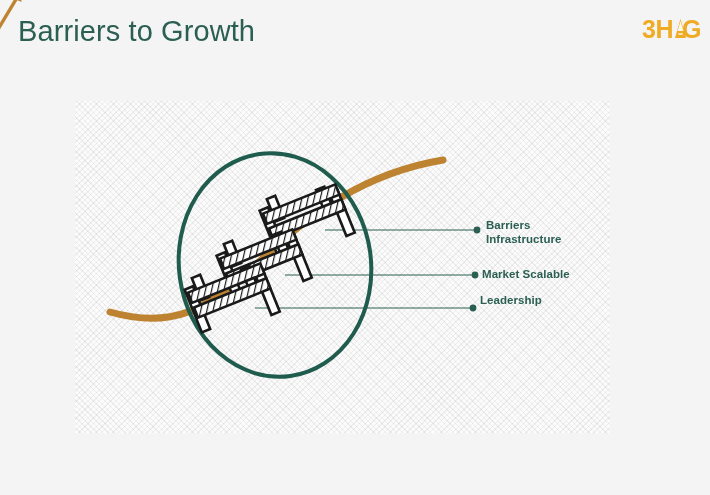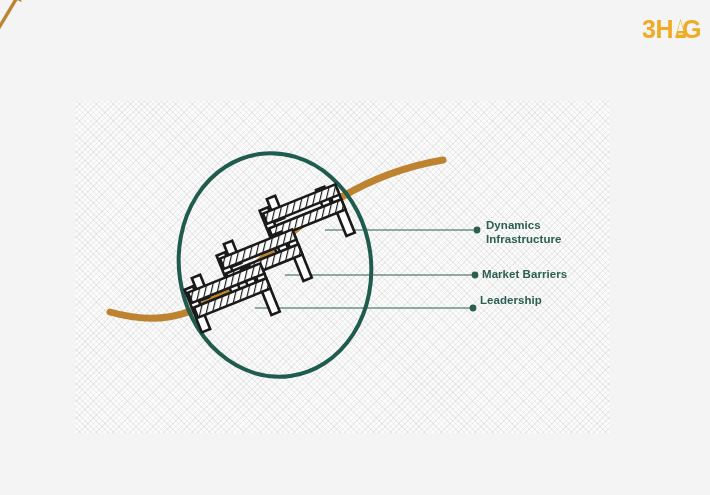--- a/index.html
+++ b/index.html
@@ -89,20 +89,21 @@
 
 <div id="header">
 
   <svg id="title-arrow-icon" viewBox="0 0 34 48">
     <g stroke="#bd8331" stroke-width="3.4" fill="none" stroke-linecap="butt">
       <line x1="-2" y1="48" x2="22" y2="8"></line>
     </g>
     <polygon points="24.5,3 25.5,14 15.5,9.5" fill="#bd8331"></polygon>
   </svg>
 
+  <div id="page-title">Barriers to Growth</div>
 
   <svg id="brand-logo" viewBox="0 0 58 34">
     <text x="0" y="26" font-family="'Liberation Sans', sans-serif" font-size="25" font-weight="bold" fill="#f0ab24" letter-spacing="-0.5">3H</text>
     <text x="40" y="26" font-family="'Liberation Sans', sans-serif" font-size="25" font-weight="bold" fill="#f0ab24" letter-spacing="-0.5">G</text>
 
     <g>
       <path d="M35.5 26 L33 26 L38.5 7 L44 26 L41.5 26 Z" fill="#f0ab24"></path>
       <path d="M38.5 9 L35.6 19 L41.4 19 Z" fill="#ffffff" opacity="0.92"></path>
       <rect x="36.3" y="21.3" width="4.5" height="1.4" fill="#ffffff" opacity="0.92"></rect>
     </g>
@@ -147,19 +148,19 @@
       <circle cx="398" cy="207" r="3.4"></circle>
     </g>
 
     <g>
       <use href="#hurdle" transform="translate(185,116) rotate(-22)"></use>
       <use href="#hurdle" transform="translate(142,161) rotate(-22)"></use>
       <use href="#hurdle" transform="translate(110,195) rotate(-22)"></use>
     </g>
   </svg>
 
-  <div class="callout-label" id="label-scalable-infrastructure">Dynamics
+  <div class="callout-label" id="label-scalable-infrastructure">Barriers
 Infrastructure</div>
 
-  <div class="callout-label" id="label-market-dynamics">Market Barriers</div>
+  <div class="callout-label" id="label-market-dynamics">Market Scalable</div>
 
   <div class="callout-label" id="label-leadership">Leadership</div>
 </div>
 
 </body></html>

